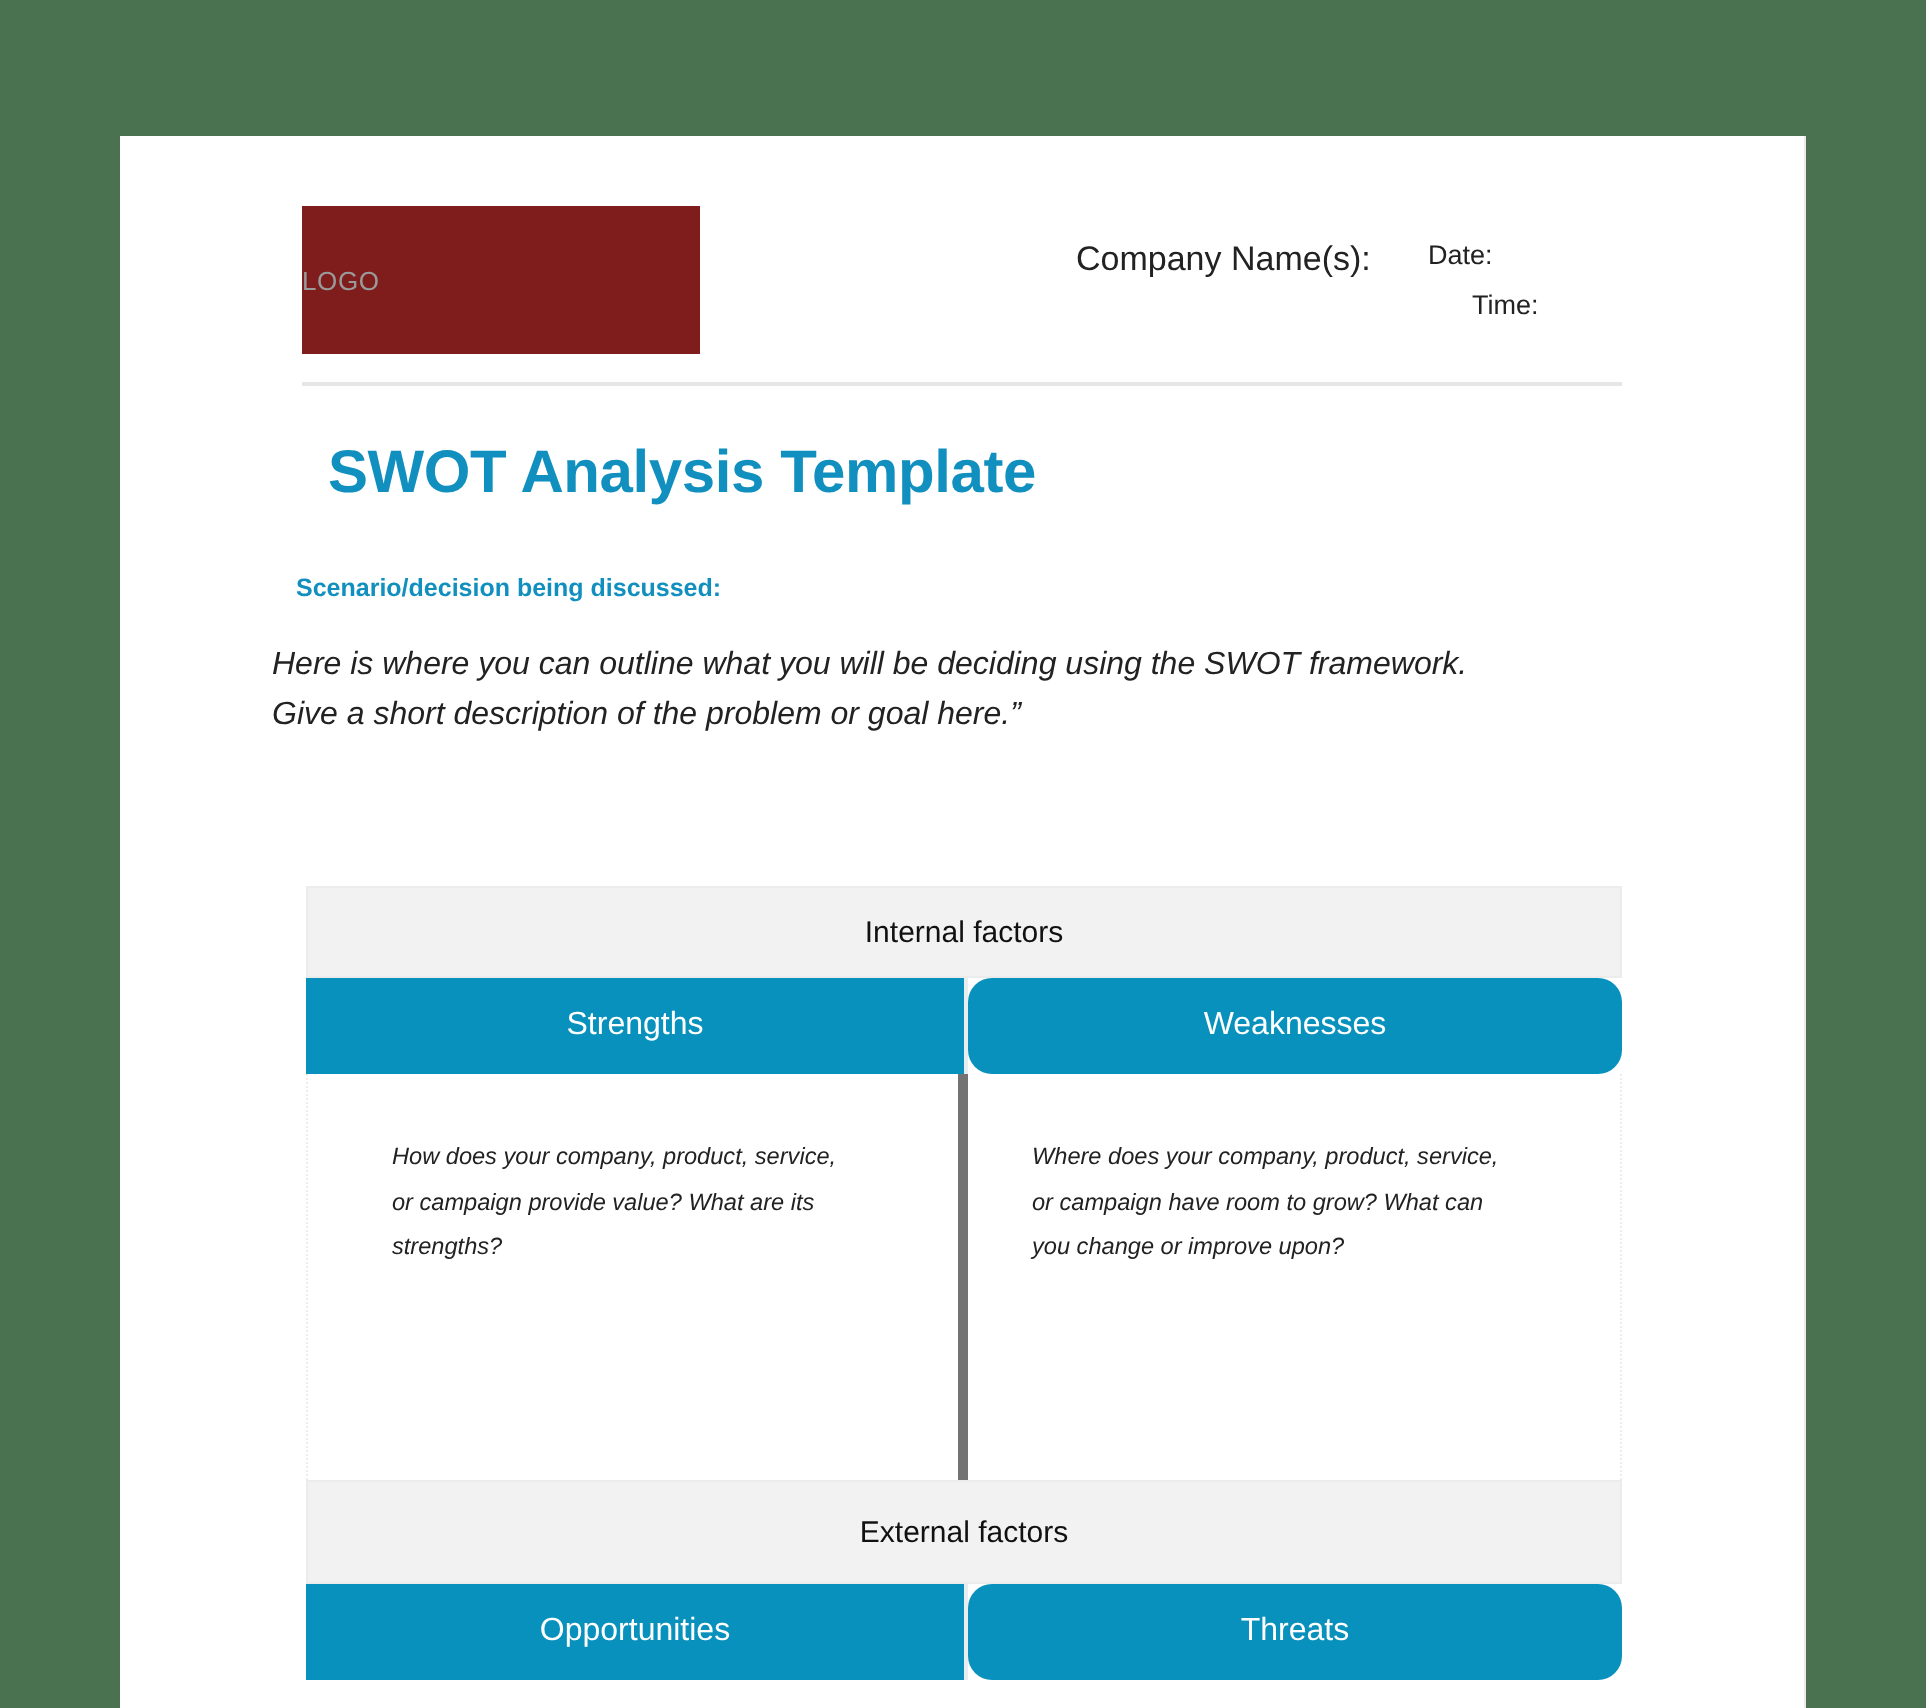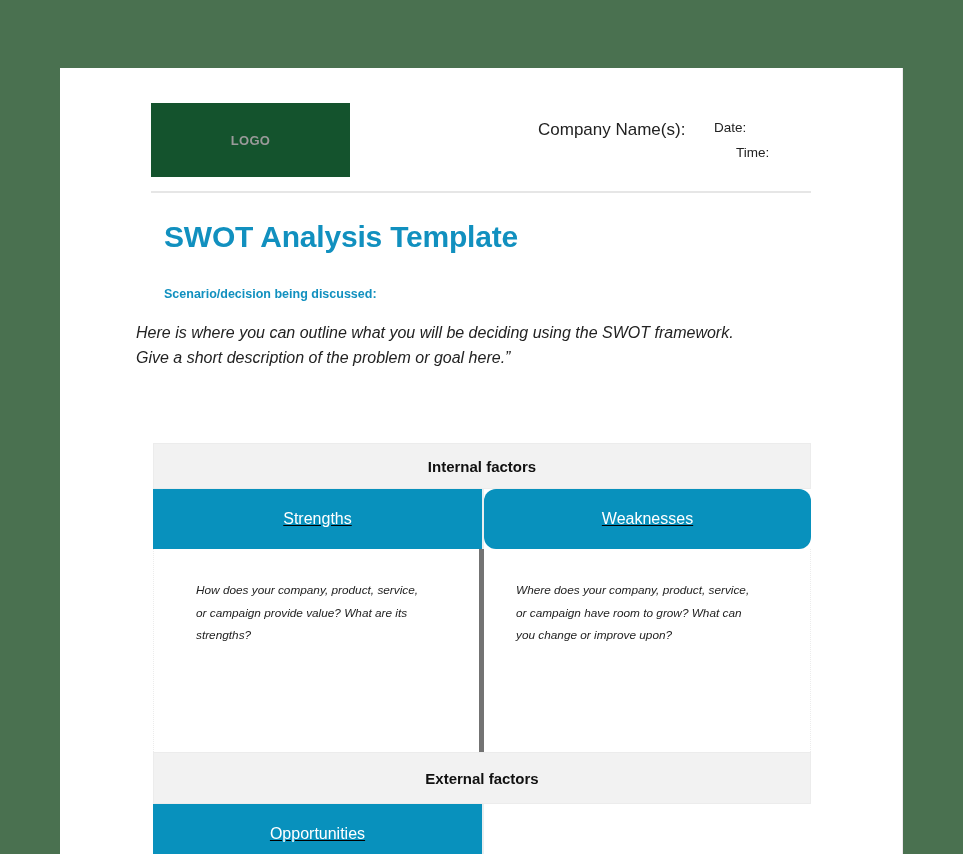--- a/index.html
+++ b/index.html
@@ -10,23 +10,23 @@
   }
   .page {
     position: absolute; left: 60px; top: 68px;
     width: 842px; height: 800px;
     background: #ffffff;
     box-shadow: 1px 0 0 #efe9ee;
   }
   .logo-box {
     position: absolute; left: 91px; top: 35px;
     width: 199px; height: 74px;
-    background: #14532d;
-    display: flex; align-items: center; justify-content: center;
-    color: #9a9a9a; font-weight: bold; font-size: 13px; letter-spacing: 0.3px;
+    background: #7f1d1d;
+    display: flex; align-items: center; justify-content: flex-start;
+    color: #9a9a9a; font-weight: normal; font-size: 13px; letter-spacing: 0.3px;
   }
   .meta-company {
     position: absolute; left: 478px; top: 52px;
     font-size: 17px; color: #222;
   }
   .meta-date {
     position: absolute; left: 654px; top: 52px;
     font-size: 13.5px; color: #222;
   }
   .meta-time {
@@ -37,43 +37,43 @@
     position: absolute; left: 91px; top: 123px;
     width: 660px; height: 2px; background: #e6e6e6;
   }
   .title {
     position: absolute; left: 89px; top: 152px;
     font-size: 30px; font-weight: bold; color: #1190bf;
     letter-spacing: -0.2px;
     margin-left: 15px;
   }
   .scenario-label {
-    position: absolute; left: 104px; top: 219px;
+    position: absolute; left: 88px; top: 219px;
     font-size: 12.5px; font-weight: bold; color: #1190bf;
   }
   .scenario-desc {
     position: absolute; left: 76px; top: 252px;
     width: 600px;
     font-size: 16px; font-style: italic; color: #222;
     line-height: 25px;
   }
   .swot-table {
     position: absolute; left: 93px; top: 375px;
     width: 658px;
   }
   .section-header {
     height: 46px;
     background: #f2f2f2;
     border: 1px solid #ececec;
     display: flex; align-items: center; justify-content: center;
-    font-weight: bold; font-size: 15px; color: #111;
+    font-weight: normal; font-size: 15px; color: #111;
   }
   .section-header.ext { height: 52px; }
   .blue-row {
-    display: flex; height: 60px; text-decoration: underline;
+    display: flex; height: 48px;
   }
   .blue-row .cell {
     background: #0891bd;
     color: #ffffff;
     font-size: 16px;
     display: flex; align-items: center; justify-content: center;
   }
   .blue-row .cell.left { width: 331px; border-right: 2px solid #e8eef0; }
   .blue-row .cell.right { flex: 1; border-radius: 12px; }
   .body-row { display: flex; height: 203px; }
@@ -134,16 +134,17 @@
         <span>Where does your company, product, service, or campaign have room to grow? What can you change or improve upon?</span>
       </div>
     </div>
 
     <div class="section-header ext">
       <span>External factors</span>
     </div>
 
     <div class="blue-row">
       <div class="cell left">Opportunities</div>
+      <div class="cell right">Threats</div>
     </div>
 
   </div>
 </div>
 
 </body></html>

